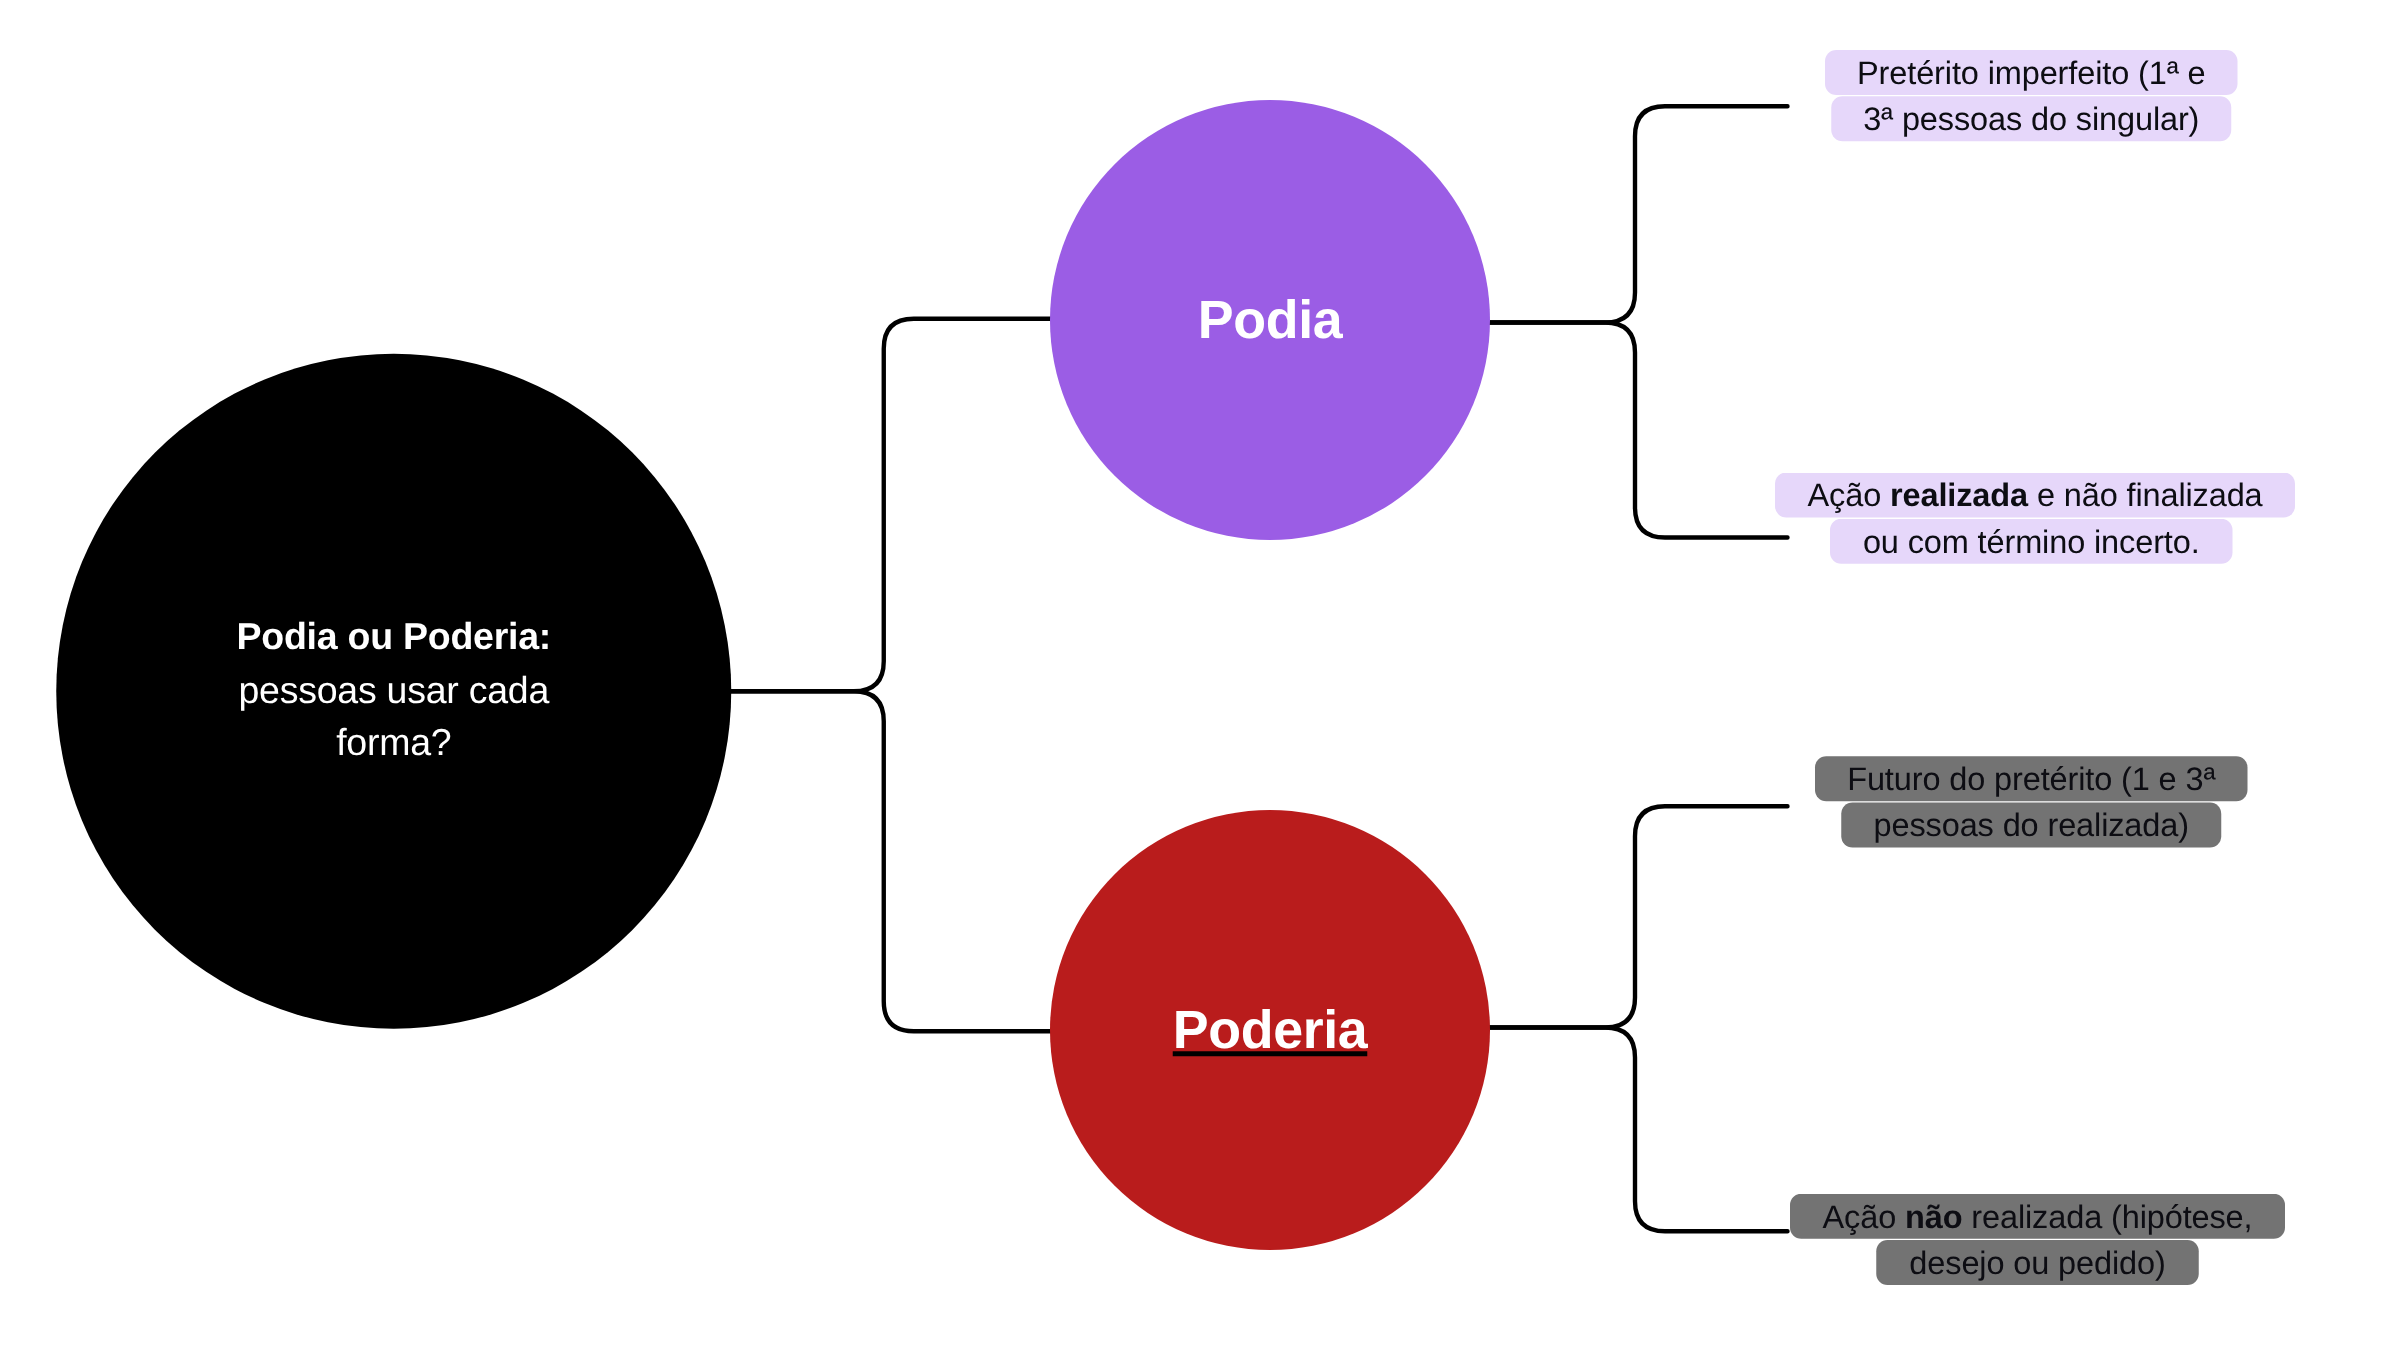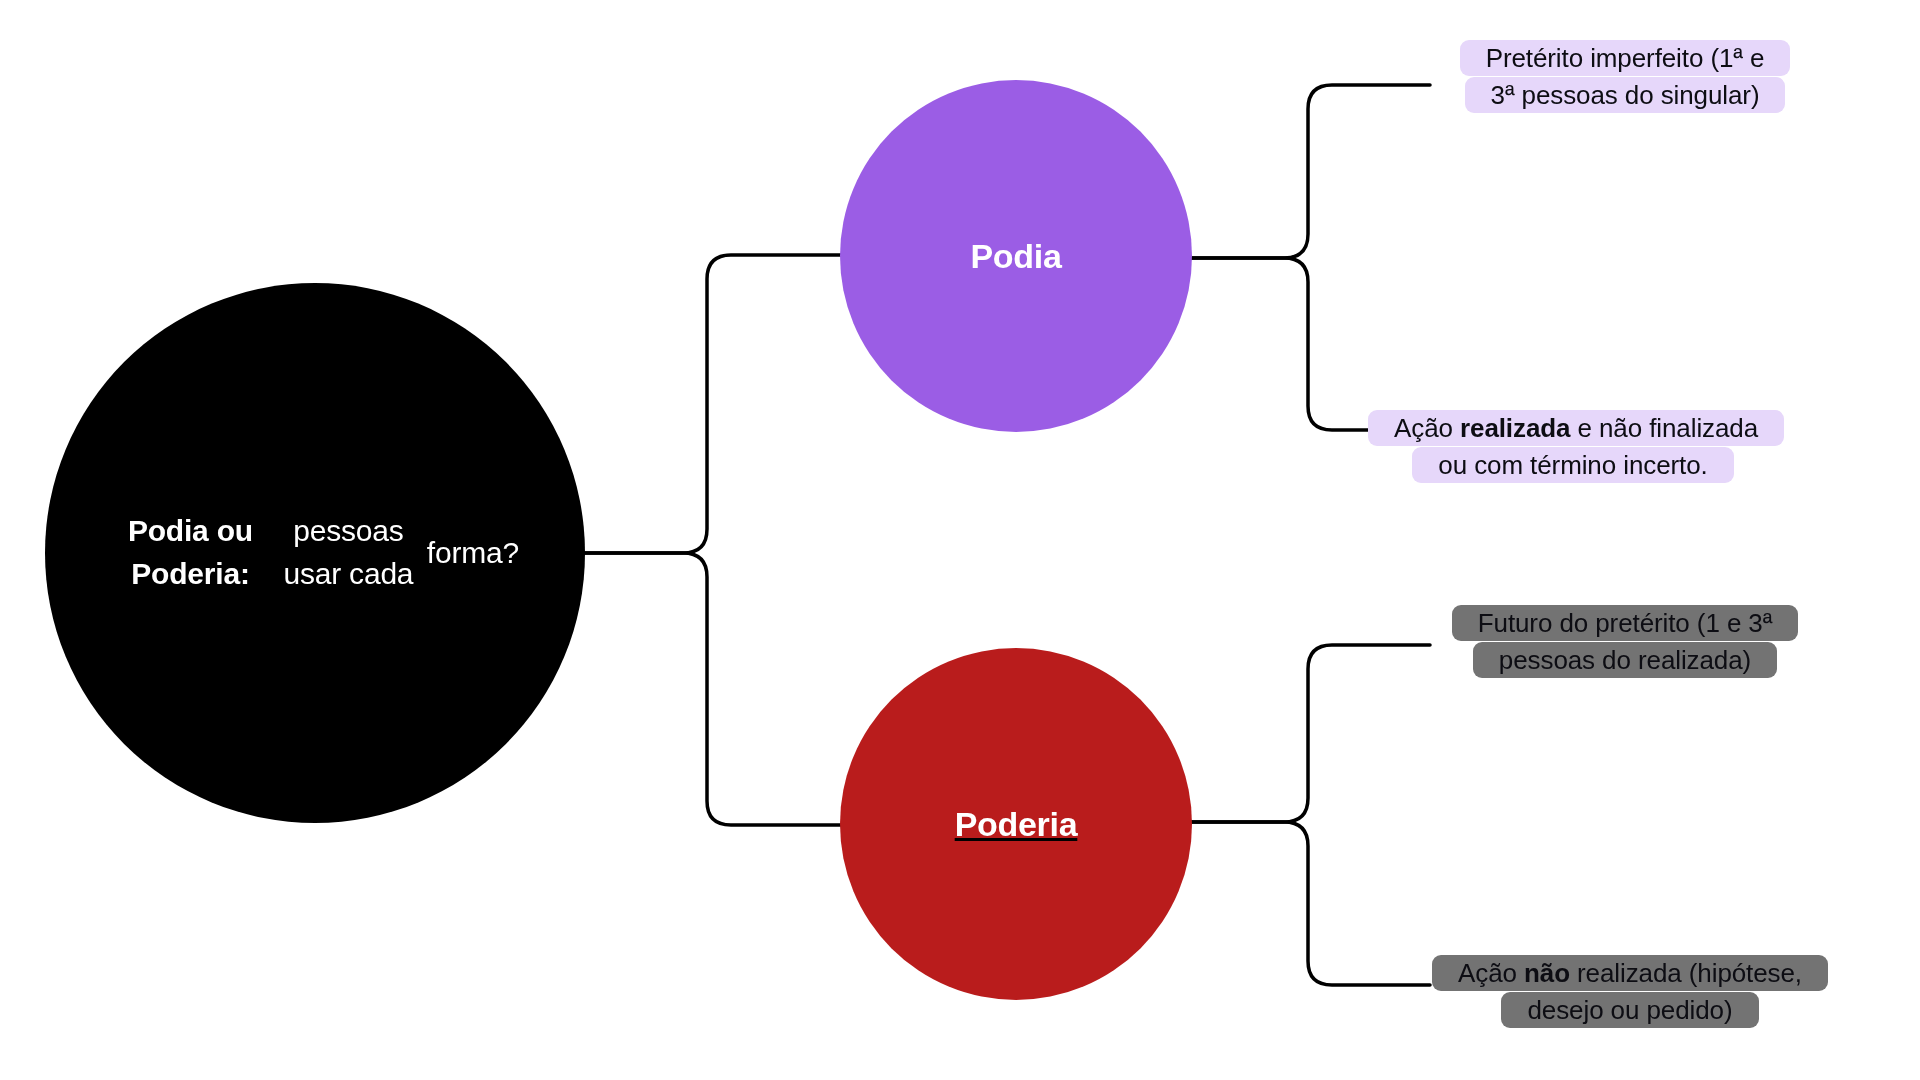--- a/index.html
+++ b/index.html
@@ -33,21 +33,21 @@
   
   .root-node {
     position: absolute;
     left: 45px;
     top: 283px;
     width: 540px;
     height: 540px;
     border-radius: 50%;
     background: #000000;
     display: flex;
-    flex-direction: row;
+    flex-direction: column;
     align-items: center;
     justify-content: center;
     box-sizing: border-box;
     padding: 0 66px;
   }
   .root-title {
     color: #ffffff;
     font-size: 30px;
     font-weight: 700;
     line-height: 1.42;
@@ -66,21 +66,21 @@
   
   .branch-node {
     position: absolute;
     border-radius: 50%;
     display: flex;
     align-items: center;
     justify-content: center;
   }
   .branch-node .branch-label {
     color: #ffffff;
-    font-size: 34px;
+    font-size: 43px;
     font-weight: 700;
     letter-spacing: -0.3px;
     text-align: center;
   }
   .branch-podia {
     left: 840px;
     top: 80px;
     width: 352px;
     height: 352px;
     background: #9b5de5;
@@ -108,21 +108,21 @@
     box-decoration-break: clone;
     -webkit-box-decoration-break: clone;
     padding: 3px 26px;
     border-radius: 9px;
   }
   .leaf-purple .hl { background: #e6d7fa; }
   .leaf-green .hl  { background: #737373; text-align: right; }
   .leaf b { font-weight: 700; }
 
   .leaf-1 { left: 1420px; top: 40px;  width: 410px; }
-  .leaf-2 { left: 1368px; top: 378px; width: 410px; margin-top: 32px; }
+  .leaf-2 { left: 1420px; top: 378px; width: 410px; }
   .leaf-3 { left: 1420px; top: 605px; width: 410px; }
   .leaf-4 { left: 1420px; top: 955px; width: 420px; }
 </style>
 </head>
 <body>
 
 <div id="canvas">
 
   <svg id="connectors" viewBox="0 0 1920 1080" width="1920" height="1080" fill="none">
 

